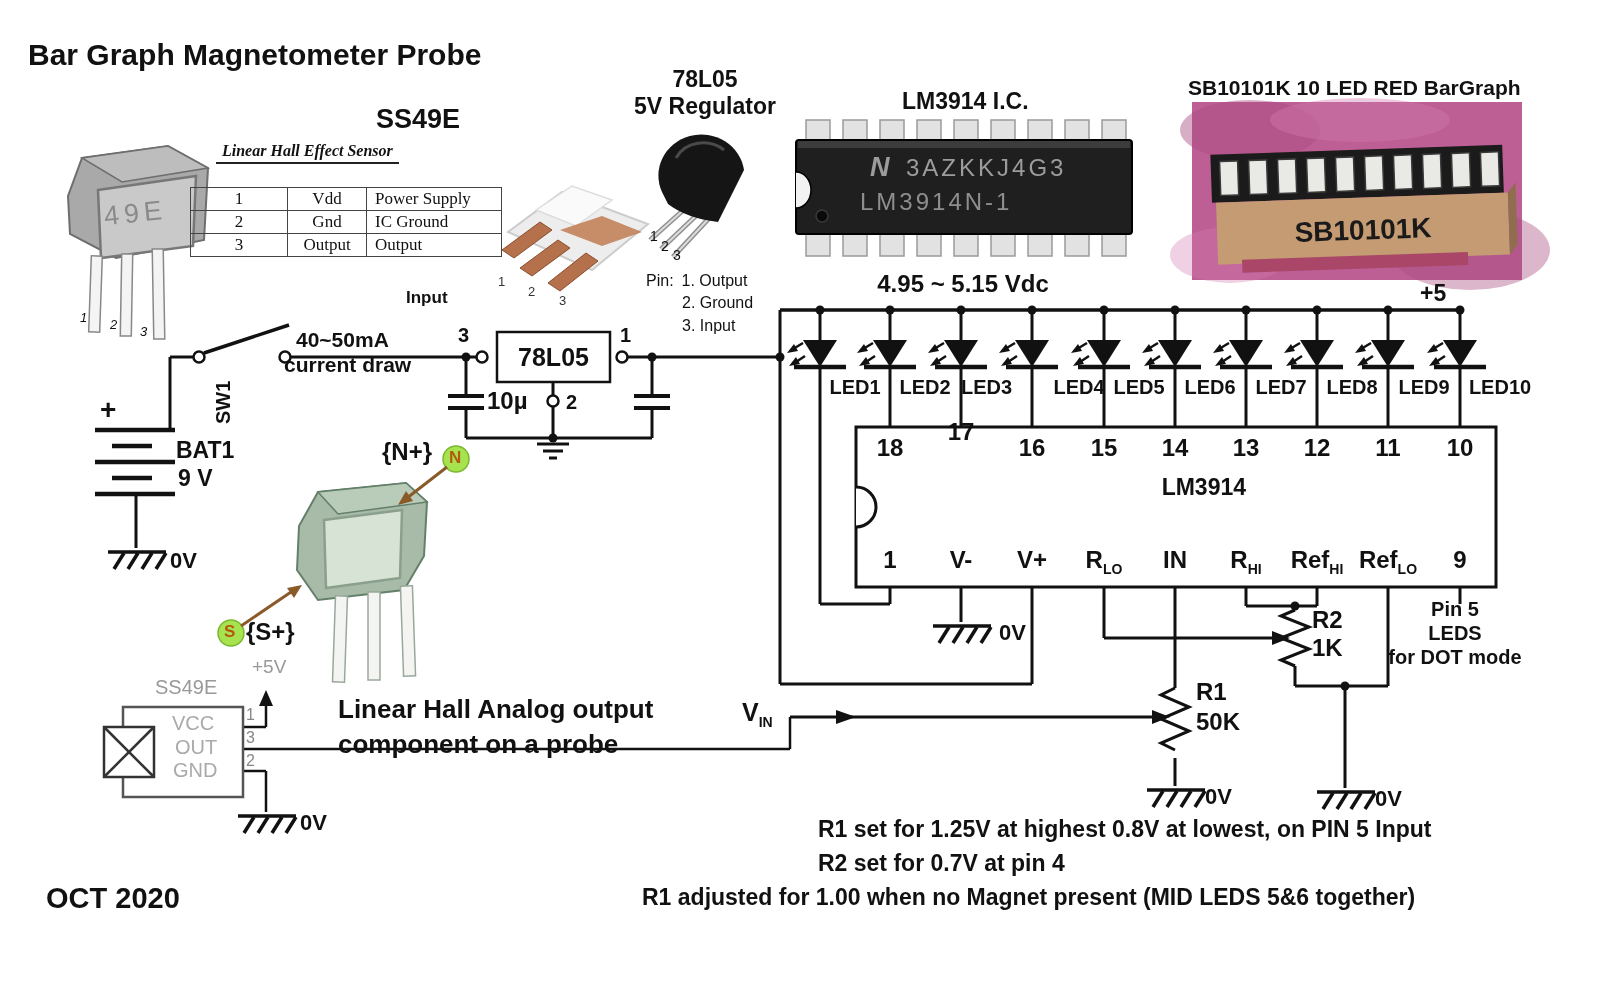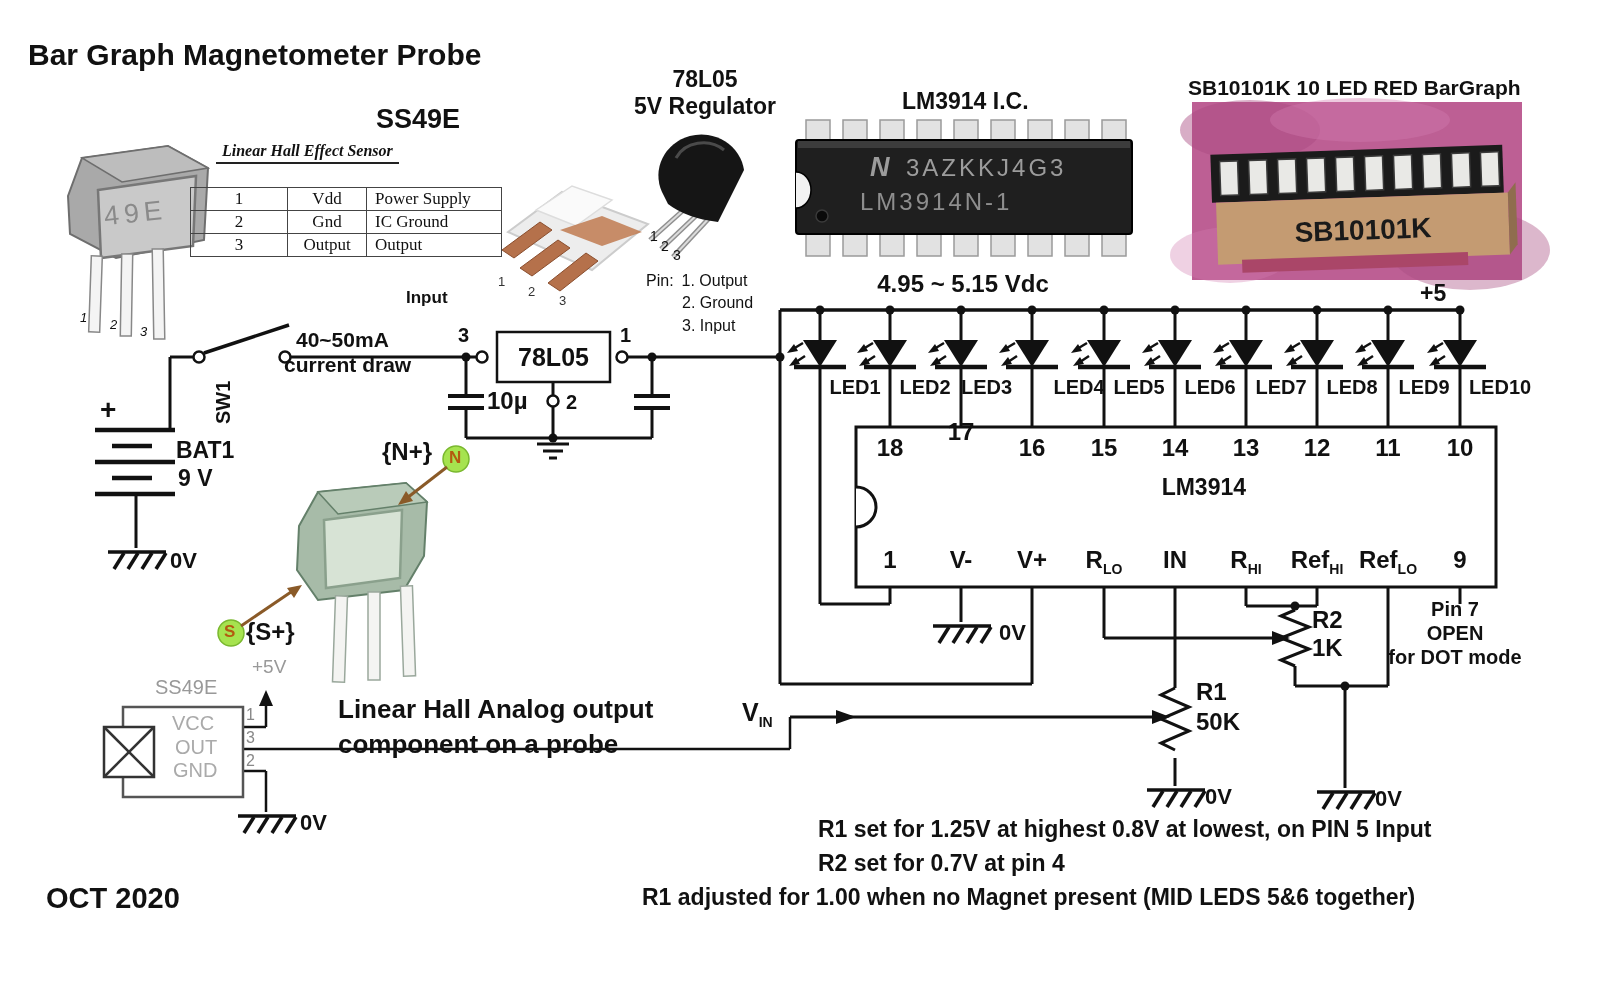--- a/index.html
+++ b/index.html
@@ -392,22 +392,22 @@
 <div class="t b ctr" style="left:848px;top:546px;width:84px;font-size:24px;"><span>1</span><sub class="pin"></sub></div>
 <div class="t b ctr" style="left:919px;top:546px;width:84px;font-size:24px;"><span>V-</span><sub class="pin"></sub></div>
 <div class="t b ctr" style="left:990px;top:546px;width:84px;font-size:24px;"><span>V+</span><sub class="pin"></sub></div>
 <div class="t b ctr" style="left:1062px;top:546px;width:84px;font-size:24px;"><span>R</span><sub class="pin">LO</sub></div>
 <div class="t b ctr" style="left:1133px;top:546px;width:84px;font-size:24px;"><span>IN</span><sub class="pin"></sub></div>
 <div class="t b ctr" style="left:1204px;top:546px;width:84px;font-size:24px;"><span>R</span><sub class="pin">HI</sub></div>
 <div class="t b ctr" style="left:1275px;top:546px;width:84px;font-size:24px;"><span>Ref</span><sub class="pin">HI</sub></div>
 <div class="t b ctr" style="left:1346px;top:546px;width:84px;font-size:24px;"><span>Ref</span><sub class="pin">LO</sub></div>
 <div class="t b ctr" style="left:1418px;top:546px;width:84px;font-size:24px;"><span>9</span><sub class="pin"></sub></div>
 
-<div class="t b ctr" style="left:1395px;top:598px;width:120px;font-size:20px;">Pin 7</div>
-<div class="t b ctr" style="left:1395px;top:622px;width:120px;font-size:20px;">OPEN</div>
+<div class="t b ctr" style="left:1395px;top:598px;width:120px;font-size:20px;">Pin 5</div>
+<div class="t b ctr" style="left:1395px;top:622px;width:120px;font-size:20px;">LEDS</div>
 <div class="t b ctr" style="left:1375px;top:646px;width:160px;font-size:20px;">for DOT mode</div>
 
 <div class="t b" style="left:1312px;top:606px;font-size:24px;">R2</div>
 <div class="t b" style="left:1312px;top:634px;font-size:24px;">1K</div>
 <div class="t b" style="left:1196px;top:678px;font-size:24px;">R1</div>
 <div class="t b" style="left:1196px;top:708px;font-size:24px;">50K</div>
 
 <div class="t b" style="left:999px;top:620px;font-size:22px;">0V</div>
 <div class="t b" style="left:1205px;top:784px;font-size:22px;">0V</div>
 <div class="t b" style="left:1375px;top:786px;font-size:22px;">0V</div>

